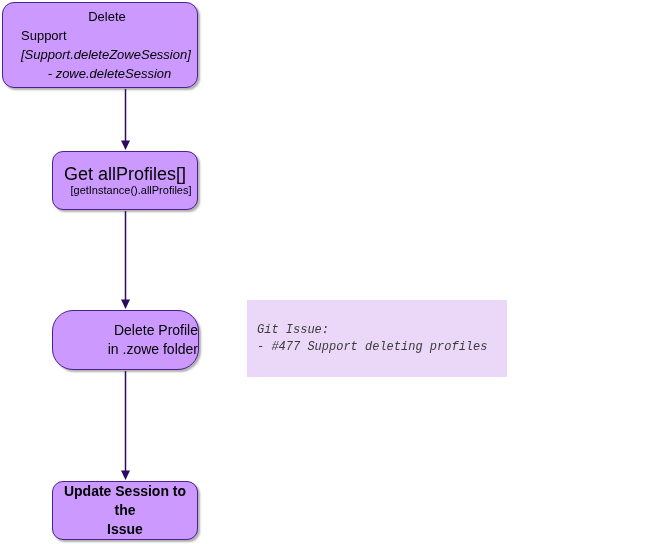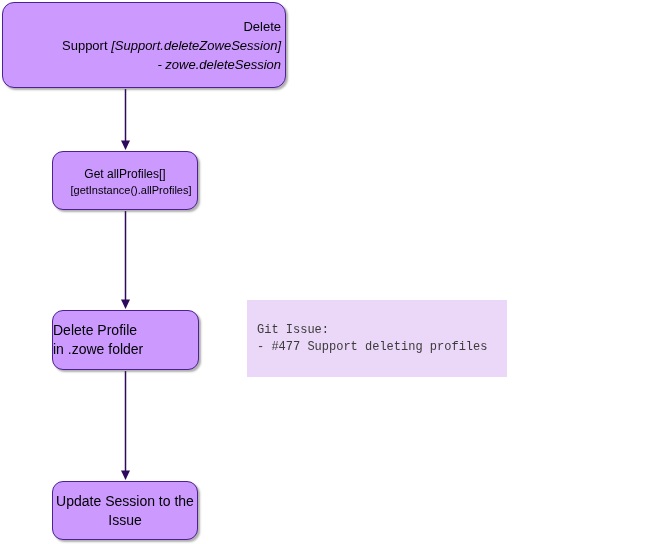--- a/index.html
+++ b/index.html
@@ -28,69 +28,72 @@
     border-radius: 11px;
     box-shadow: 2px 2px 2px rgba(80, 80, 80, 0.45);
     color: var(--nodeText, #000000);
     display: flex;
     flex-direction: column;
     justify-content: center;
   }
 
   .node--top {
     left: 2px; top: 2px;
-    width: 284px; height: 86px;
+    width: 196px; height: 86px;
     border-radius: 12px;
-    align-items: flex-end;
+    align-items: center;
     text-align: left;
     font-size: 13px;
     line-height: 19px;
     padding-left: 18px;
     padding-right: 4px;
   }
 
   .node--get {
     left: 52px; top: 151px;
     width: 146px; height: 59px;
     align-items: center;
     text-align: center;
   }
 
   .node--deleteprofile {
     left: 52px; top: 310px;
     width: 147px; height: 60px;
-    align-items: flex-start;
+    align-items: flex-end;
     text-align: center;
     font-size: 14px;
     line-height: 19px;
+    border-radius: 21px;
   }
 
   .node--update {
     left: 52px; top: 481px;
     width: 146px; height: 59px;
     align-items: center;
     text-align: center;
     font-size: 14px;
     line-height: 19px;
+    font-weight: bold;
   }
 
-  .node-title { font-size: 12px; line-height: 18px; }
+  .node-title { font-size: 18px; line-height: 18px; }
   .node-subtitle { font-size: 11px; line-height: 14px; margin-left: 12px; }
 
   .it { font-style: italic; }
   .indent { padding-left: 5px; }
 
   .note {
     position: absolute;
     left: 247px; top: 300px;
     width: 260px; height: 77px;
     box-sizing: border-box;
     background: var(--noteFill, #EBD7F7);
     color: var(--noteText, #3B3B3B);
     font-family: "Liberation Mono", monospace;
+    font-style: italic;
     font-size: 12px;
     line-height: 17px;
     display: flex;
     flex-direction: column;
     justify-content: center;
     padding-left: 10px;
   }
 </style>
 </head>
 <body>

